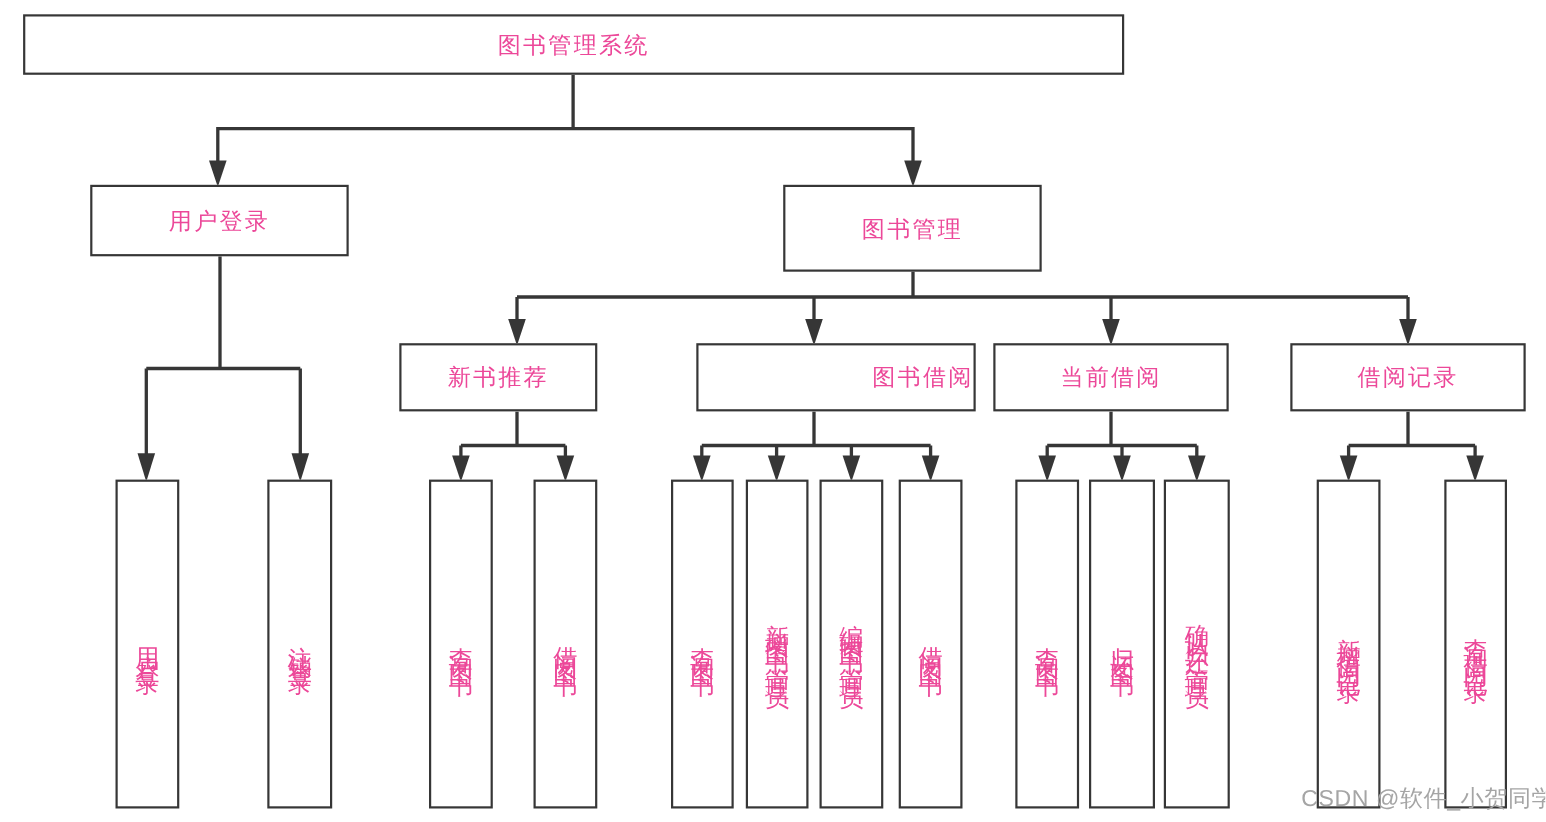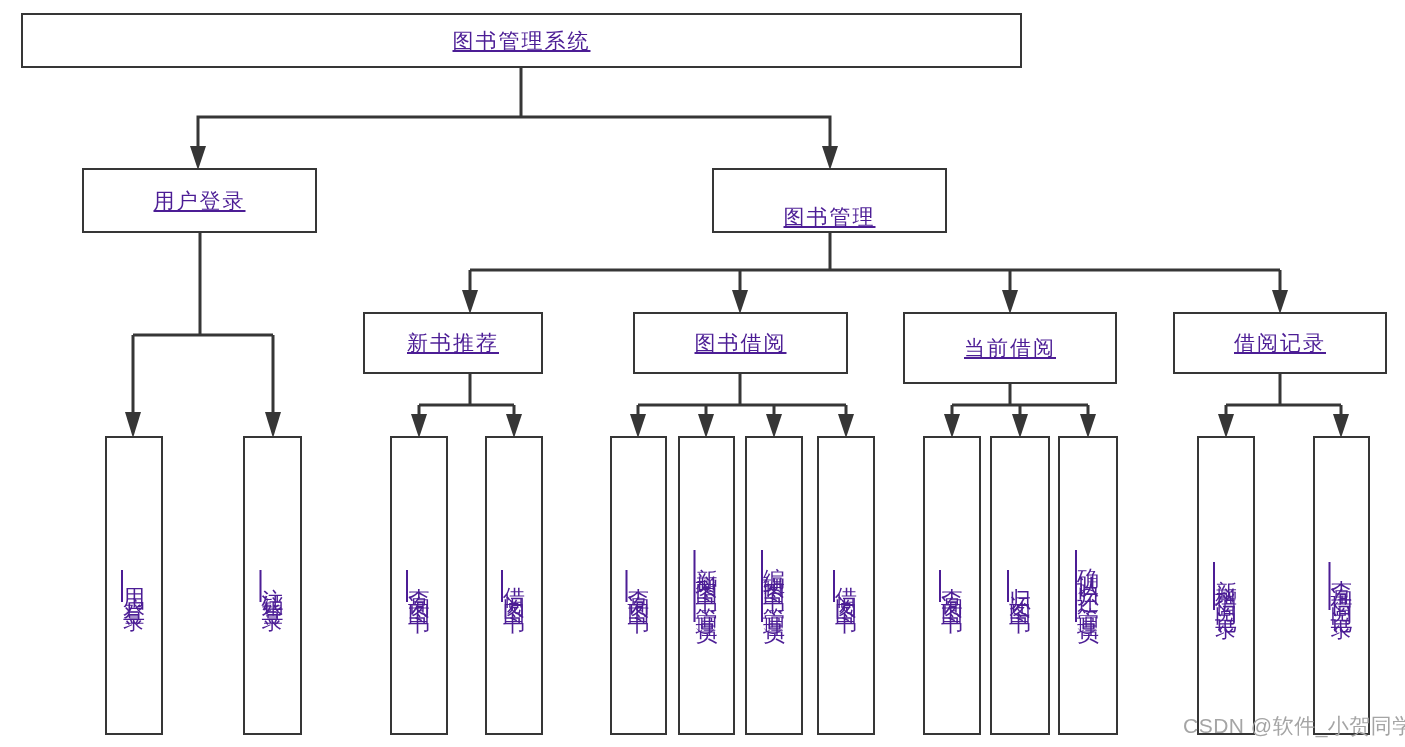--- a/index.html
+++ b/index.html
@@ -24,22 +24,21 @@
   }
   .box {
     position: absolute;
     box-sizing: border-box;
     border: 2.5px solid #363636;
     background: #ffffff;
     display: flex;
     align-items: center;
     justify-content: center;
     z-index: 2;
-    color: #4c1d95;
-    text-decoration: underline;
+    color: #ec4899;
   }
   .hlabel {
     font-size: 21px;
     letter-spacing: 2px;
     white-space: nowrap;
   }
   .root .hlabel { font-size: 21px; }
   .leaf .vlabel {
     writing-mode: vertical-rl;
     text-orientation: mixed;
@@ -97,31 +96,31 @@
     </g>
   </svg>
 
   <div class="box root" style="left:21px; top:13px; width:1001px; height:55px;">
     <span class="hlabel">图书管理系统</span>
   </div>
 
   <div class="box" style="left:82px; top:168px; width:235px; height:65px;">
     <span class="hlabel">用户登录</span>
   </div>
-  <div class="box" style="left:712px; top:168px; width:235px; height:65px;align-items:flex-end;">
+  <div class="box" style="left:712px; top:168px; width:235px; height:79px;">
     <span class="hlabel">图书管理</span>
   </div>
 
   <div class="box" style="left:363px; top:312px; width:180px; height:62px;">
     <span class="hlabel">新书推荐</span>
   </div>
-  <div class="box" style="left:633px; top:312px; width:215px; height:62px;">
+  <div class="box" style="left:633px; top:312px; width:254px; height:62px;justify-content:flex-end;">
     <span class="hlabel">图书借阅</span>
   </div>
-  <div class="box" style="left:903px; top:312px; width:214px; height:72px;">
+  <div class="box" style="left:903px; top:312px; width:214px; height:62px;">
     <span class="hlabel">当前借阅</span>
   </div>
   <div class="box" style="left:1173px; top:312px; width:214px; height:62px;">
     <span class="hlabel">借阅记录</span>
   </div>
 
   <div class="box leaf" style="left:105px; top:436px; width:58px; height:299px;">
     <span class="vlabel">用户登录</span>
   </div>
   <div class="box leaf" style="left:243px; top:436px; width:59px; height:299px;">

